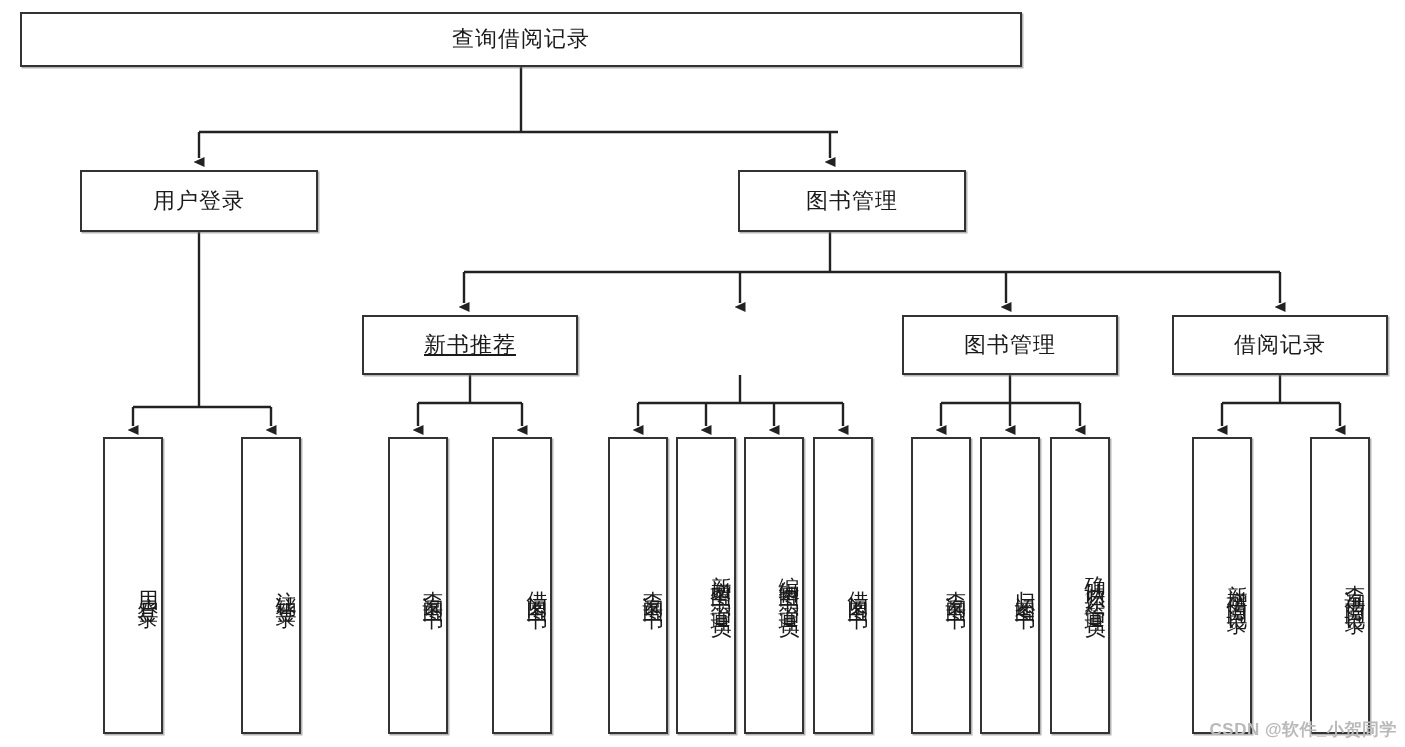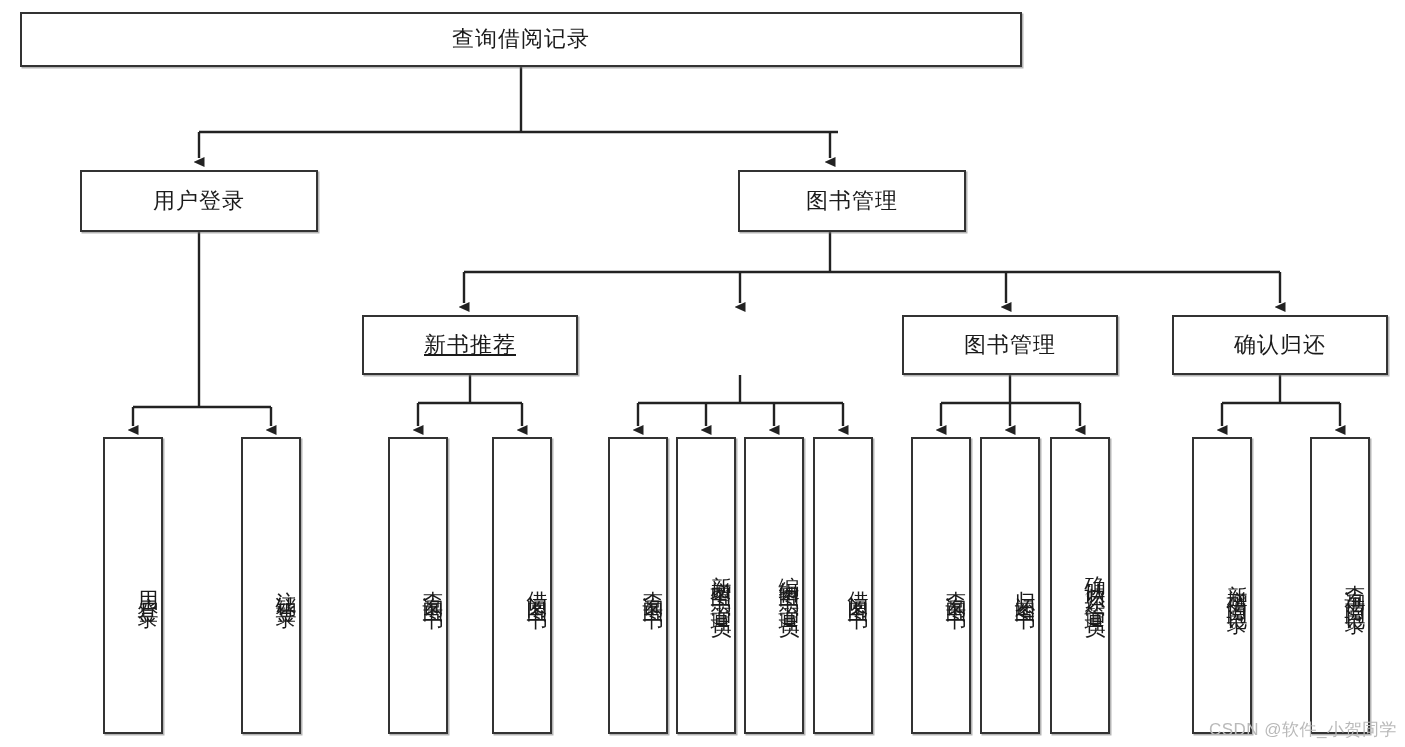--- a/index.html
+++ b/index.html
@@ -60,20 +60,21 @@
   }
   .watermark {
     position: absolute;
     right: 8px;
     bottom: 6px;
     font-size: 17px;
     color: #b9b9b9;
     letter-spacing: 0.5px;
     white-space: nowrap;
     user-select: none;
+    font-weight: bold;
   }
 </style>
 </head>
 <body>
 
 <div id="canvas">
 
   <svg id="edges" viewBox="0 0 1405 747">
     <defs>
       <marker id="arrow" markerWidth="10" markerHeight="11" refX="1" refY="5.5" orient="auto" markerUnits="userSpaceOnUse">
@@ -135,21 +136,21 @@
     <span>图书管理</span>
   </div>
 
   <div class="node h" style="left:362px; top:315px; width:216px; height:60px;text-decoration:underline;">
     <span>新书推荐</span>
   </div>
   <div class="node h" style="left:902px; top:315px; width:216px; height:60px;">
     <span>图书管理</span>
   </div>
   <div class="node h" style="left:1172px; top:315px; width:216px; height:60px;">
-    <span>确认归还</span>
+    <span>借阅记录</span>
   </div>
 
   <div class="node leaf" style="left:103px; top:437px; width:60px; height:297px;">
     <span class="vtext">用户登录</span>
   </div>
   <div class="node leaf" style="left:241px; top:437px; width:60px; height:297px;">
     <span class="vtext">注销登录</span>
   </div>
 
   <div class="node leaf" style="left:388px; top:437px; width:60px; height:297px;">

